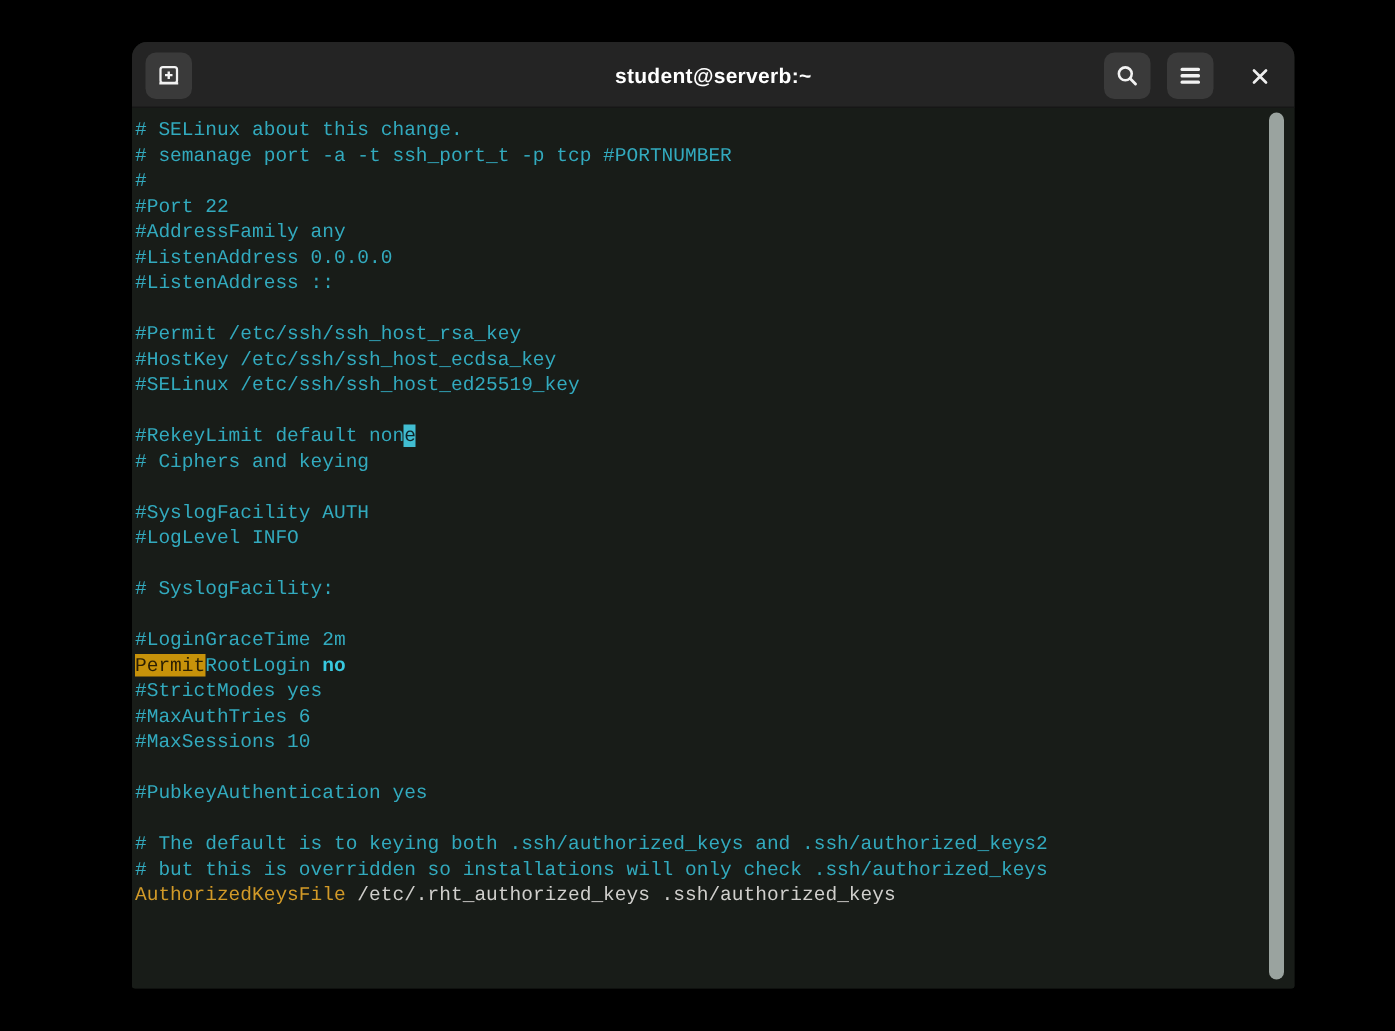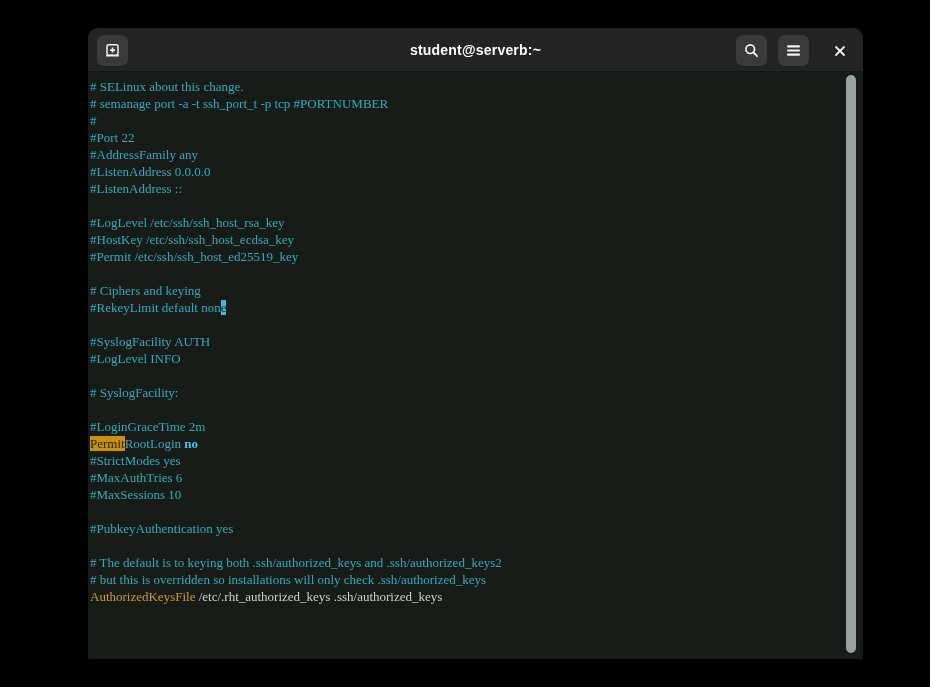--- a/index.html
+++ b/index.html
@@ -40,21 +40,21 @@
   .win-title{
     position:absolute;left:0;right:0;top:0;height:44px;
     display:flex;align-items:center;justify-content:center;
     color:#ffffff;font-size:14px;font-weight:bold;letter-spacing:.2px;
     pointer-events:none;
   }
 
   .screen{
     position:absolute;left:0;top:44px;right:0;bottom:0;
     background:var(--term-bg);
-    font-family:Liberation Serif, serif;
+    font-family:Liberation Mono, monospace;
     font-size:13px;line-height:17px;
     padding:6px 12px 0 2px;
   }
   .tline{height:17px;white-space:pre;color:var(--cyan);}
   .seg-c{color:var(--cyan);}
   .seg-b{color:var(--bcyan);font-weight:bold;text-align:right;}
   .seg-search{background:var(--search-bg);color:var(--search-fg);}
   .seg-cursor{background:var(--cursor-bg);color:var(--cursor-fg);}
   .seg-k{color:var(--gold);}
   .seg-p{color:var(--plain);}
@@ -121,26 +121,26 @@
   <div class="screen">
     <div id="lines">
         <div class="tline"><span class="seg-c"># SELinux about this change.</span></div>
         <div class="tline"><span class="seg-c"># semanage port -a -t ssh_port_t -p tcp #PORTNUMBER</span></div>
         <div class="tline"><span class="seg-c">#</span></div>
         <div class="tline"><span class="seg-c">#Port 22</span></div>
         <div class="tline"><span class="seg-c">#AddressFamily any</span></div>
         <div class="tline"><span class="seg-c">#ListenAddress 0.0.0.0</span></div>
         <div class="tline"><span class="seg-c">#ListenAddress ::</span></div>
         <div class="tline"></div>
-        <div class="tline"><span class="seg-c">#LogLevel /etc/ssh/ssh_host_rsa_key</span></div>
+        <div class="tline"><span class="seg-c">#Permit /etc/ssh/ssh_host_rsa_key</span></div>
         <div class="tline"><span class="seg-c">#HostKey /etc/ssh/ssh_host_ecdsa_key</span></div>
-        <div class="tline"><span class="seg-c">#Permit /etc/ssh/ssh_host_ed25519_key</span></div>
+        <div class="tline"><span class="seg-c">#SELinux /etc/ssh/ssh_host_ed25519_key</span></div>
         <div class="tline"></div>
+        <div class="tline"><span class="seg-c">#RekeyLimit default non</span><span class="seg-cursor">e</span></div>
         <div class="tline"><span class="seg-c"># Ciphers and keying</span></div>
-        <div class="tline"><span class="seg-c">#RekeyLimit default non</span><span class="seg-cursor">e</span></div>
         <div class="tline"></div>
         <div class="tline"><span class="seg-c">#SyslogFacility AUTH</span></div>
         <div class="tline"><span class="seg-c">#LogLevel INFO</span></div>
         <div class="tline"></div>
         <div class="tline"><span class="seg-c"># SyslogFacility:</span></div>
         <div class="tline"></div>
         <div class="tline"><span class="seg-c">#LoginGraceTime 2m</span></div>
         <div class="tline"><span class="seg-search">Permit</span><span class="seg-c">RootLogin </span><span class="seg-b">no</span></div>
         <div class="tline"><span class="seg-c">#StrictModes yes</span></div>
         <div class="tline"><span class="seg-c">#MaxAuthTries 6</span></div>

